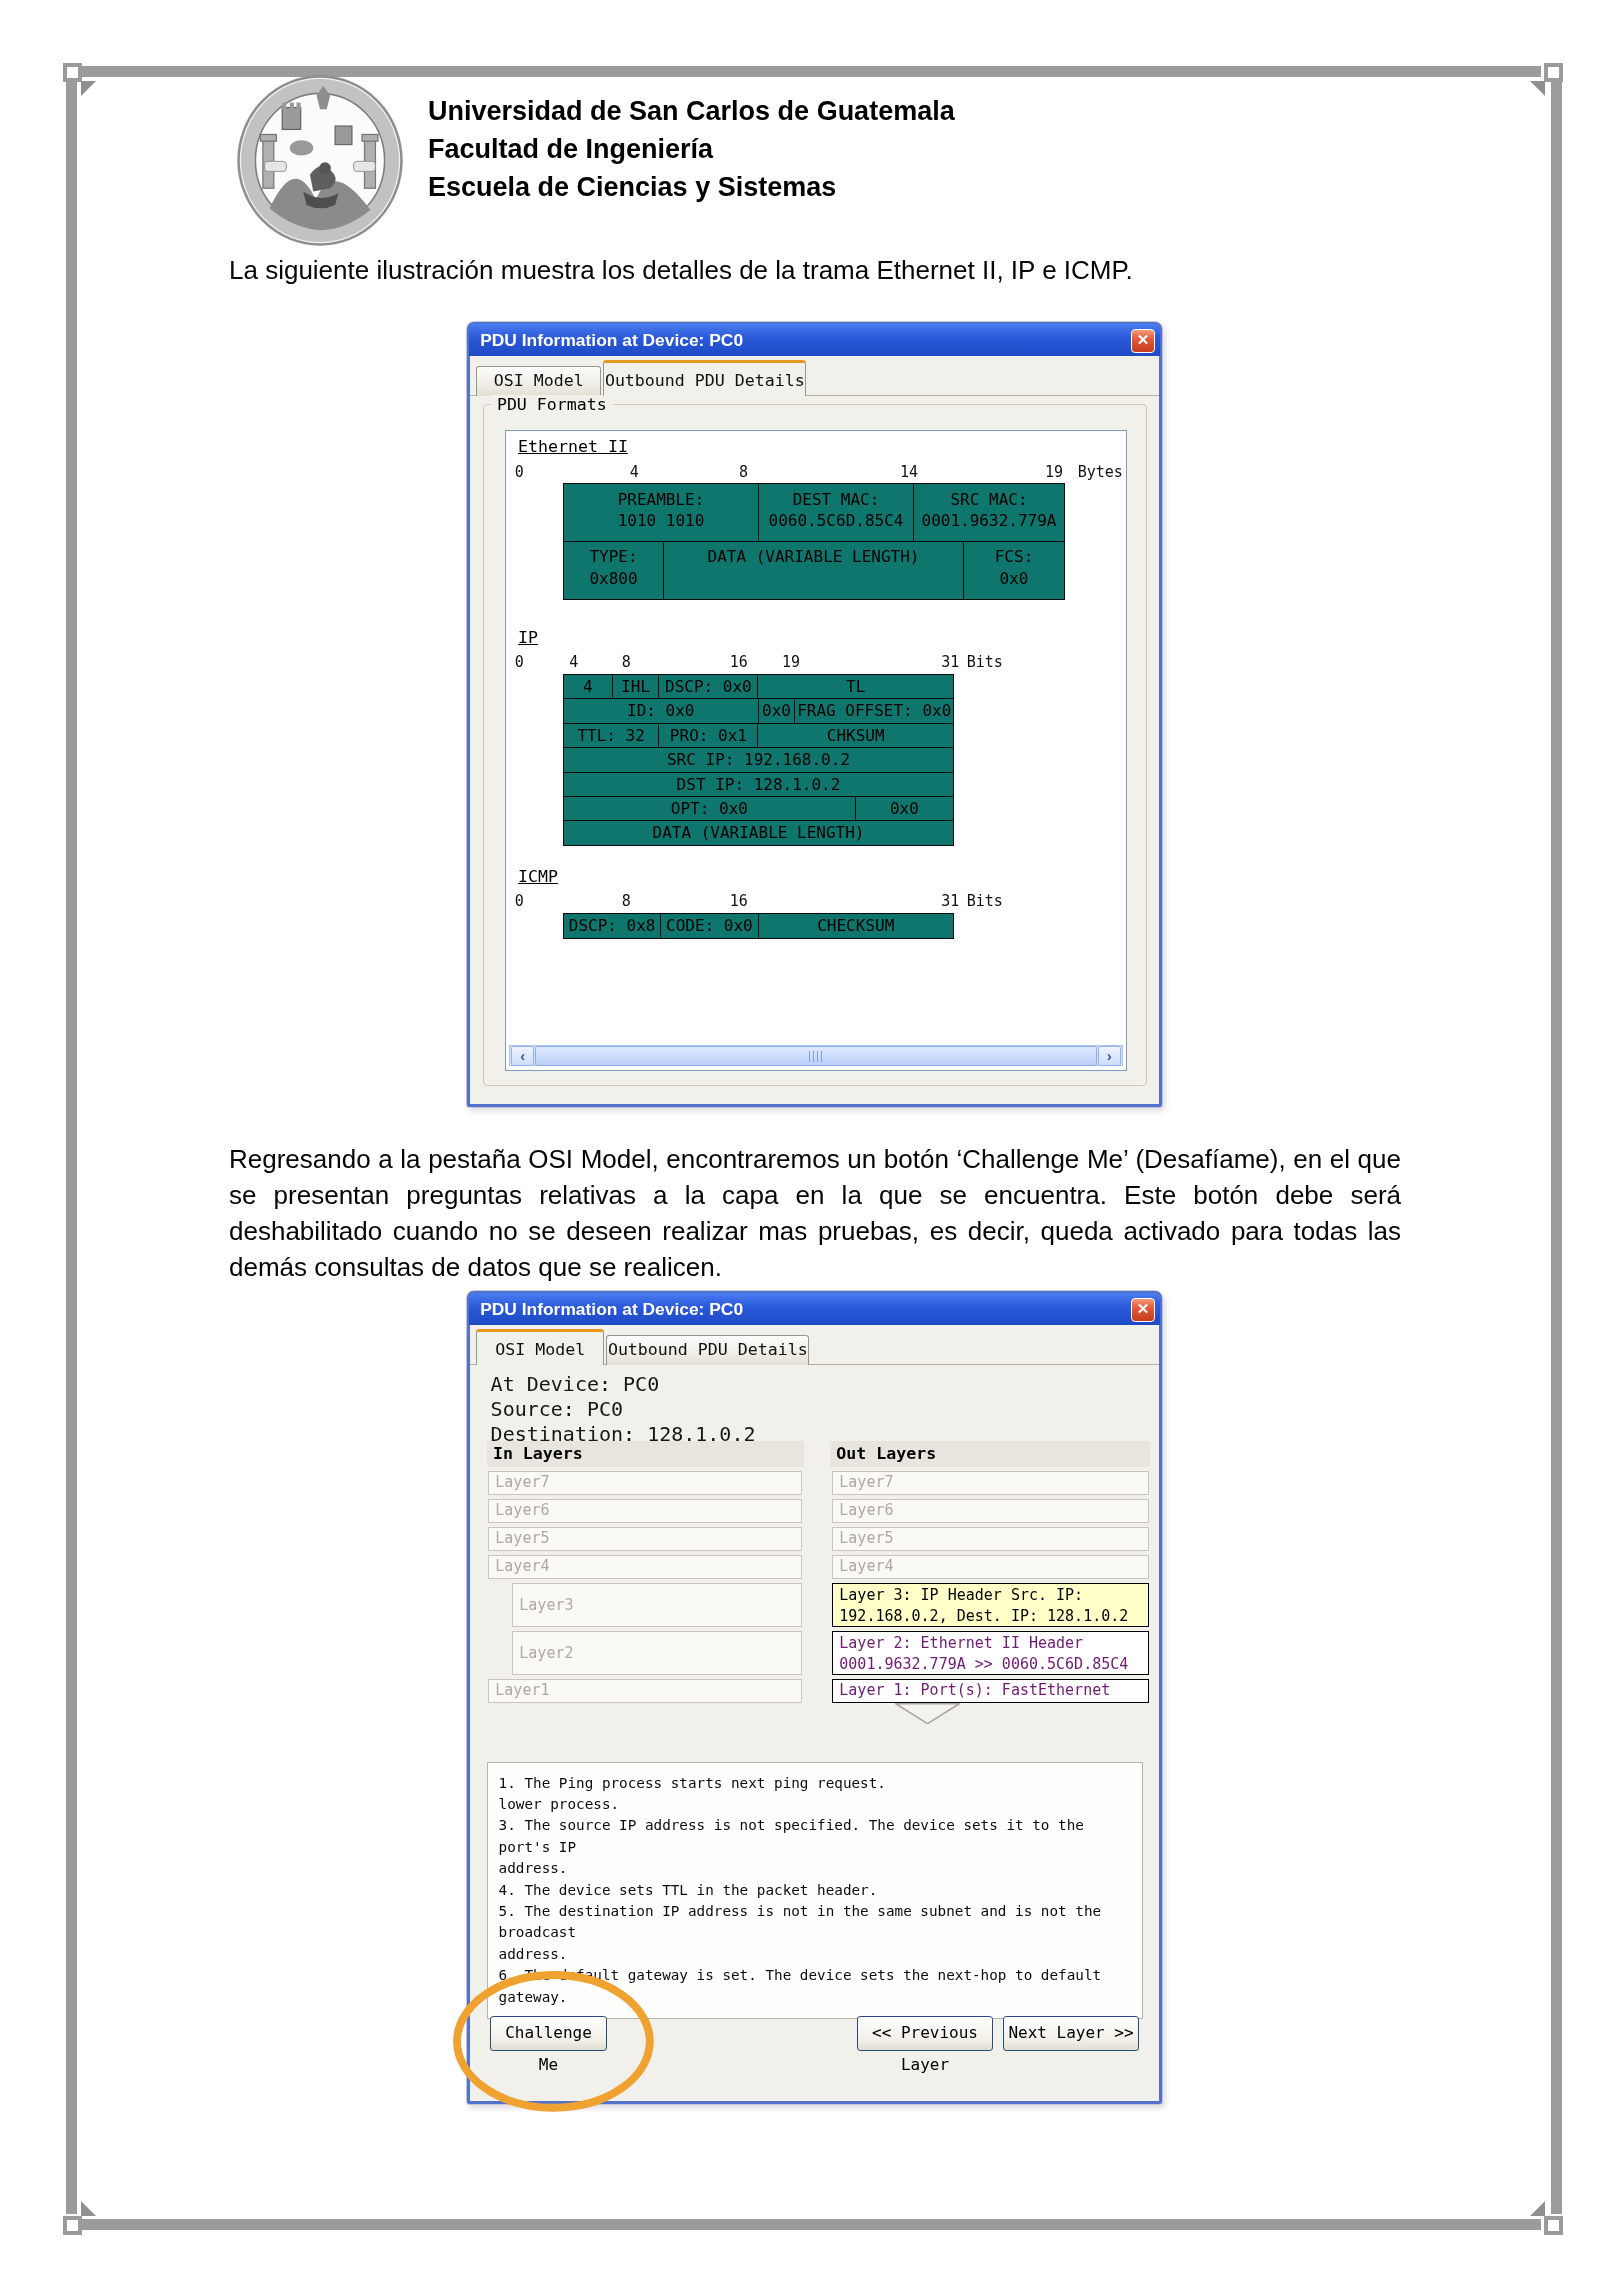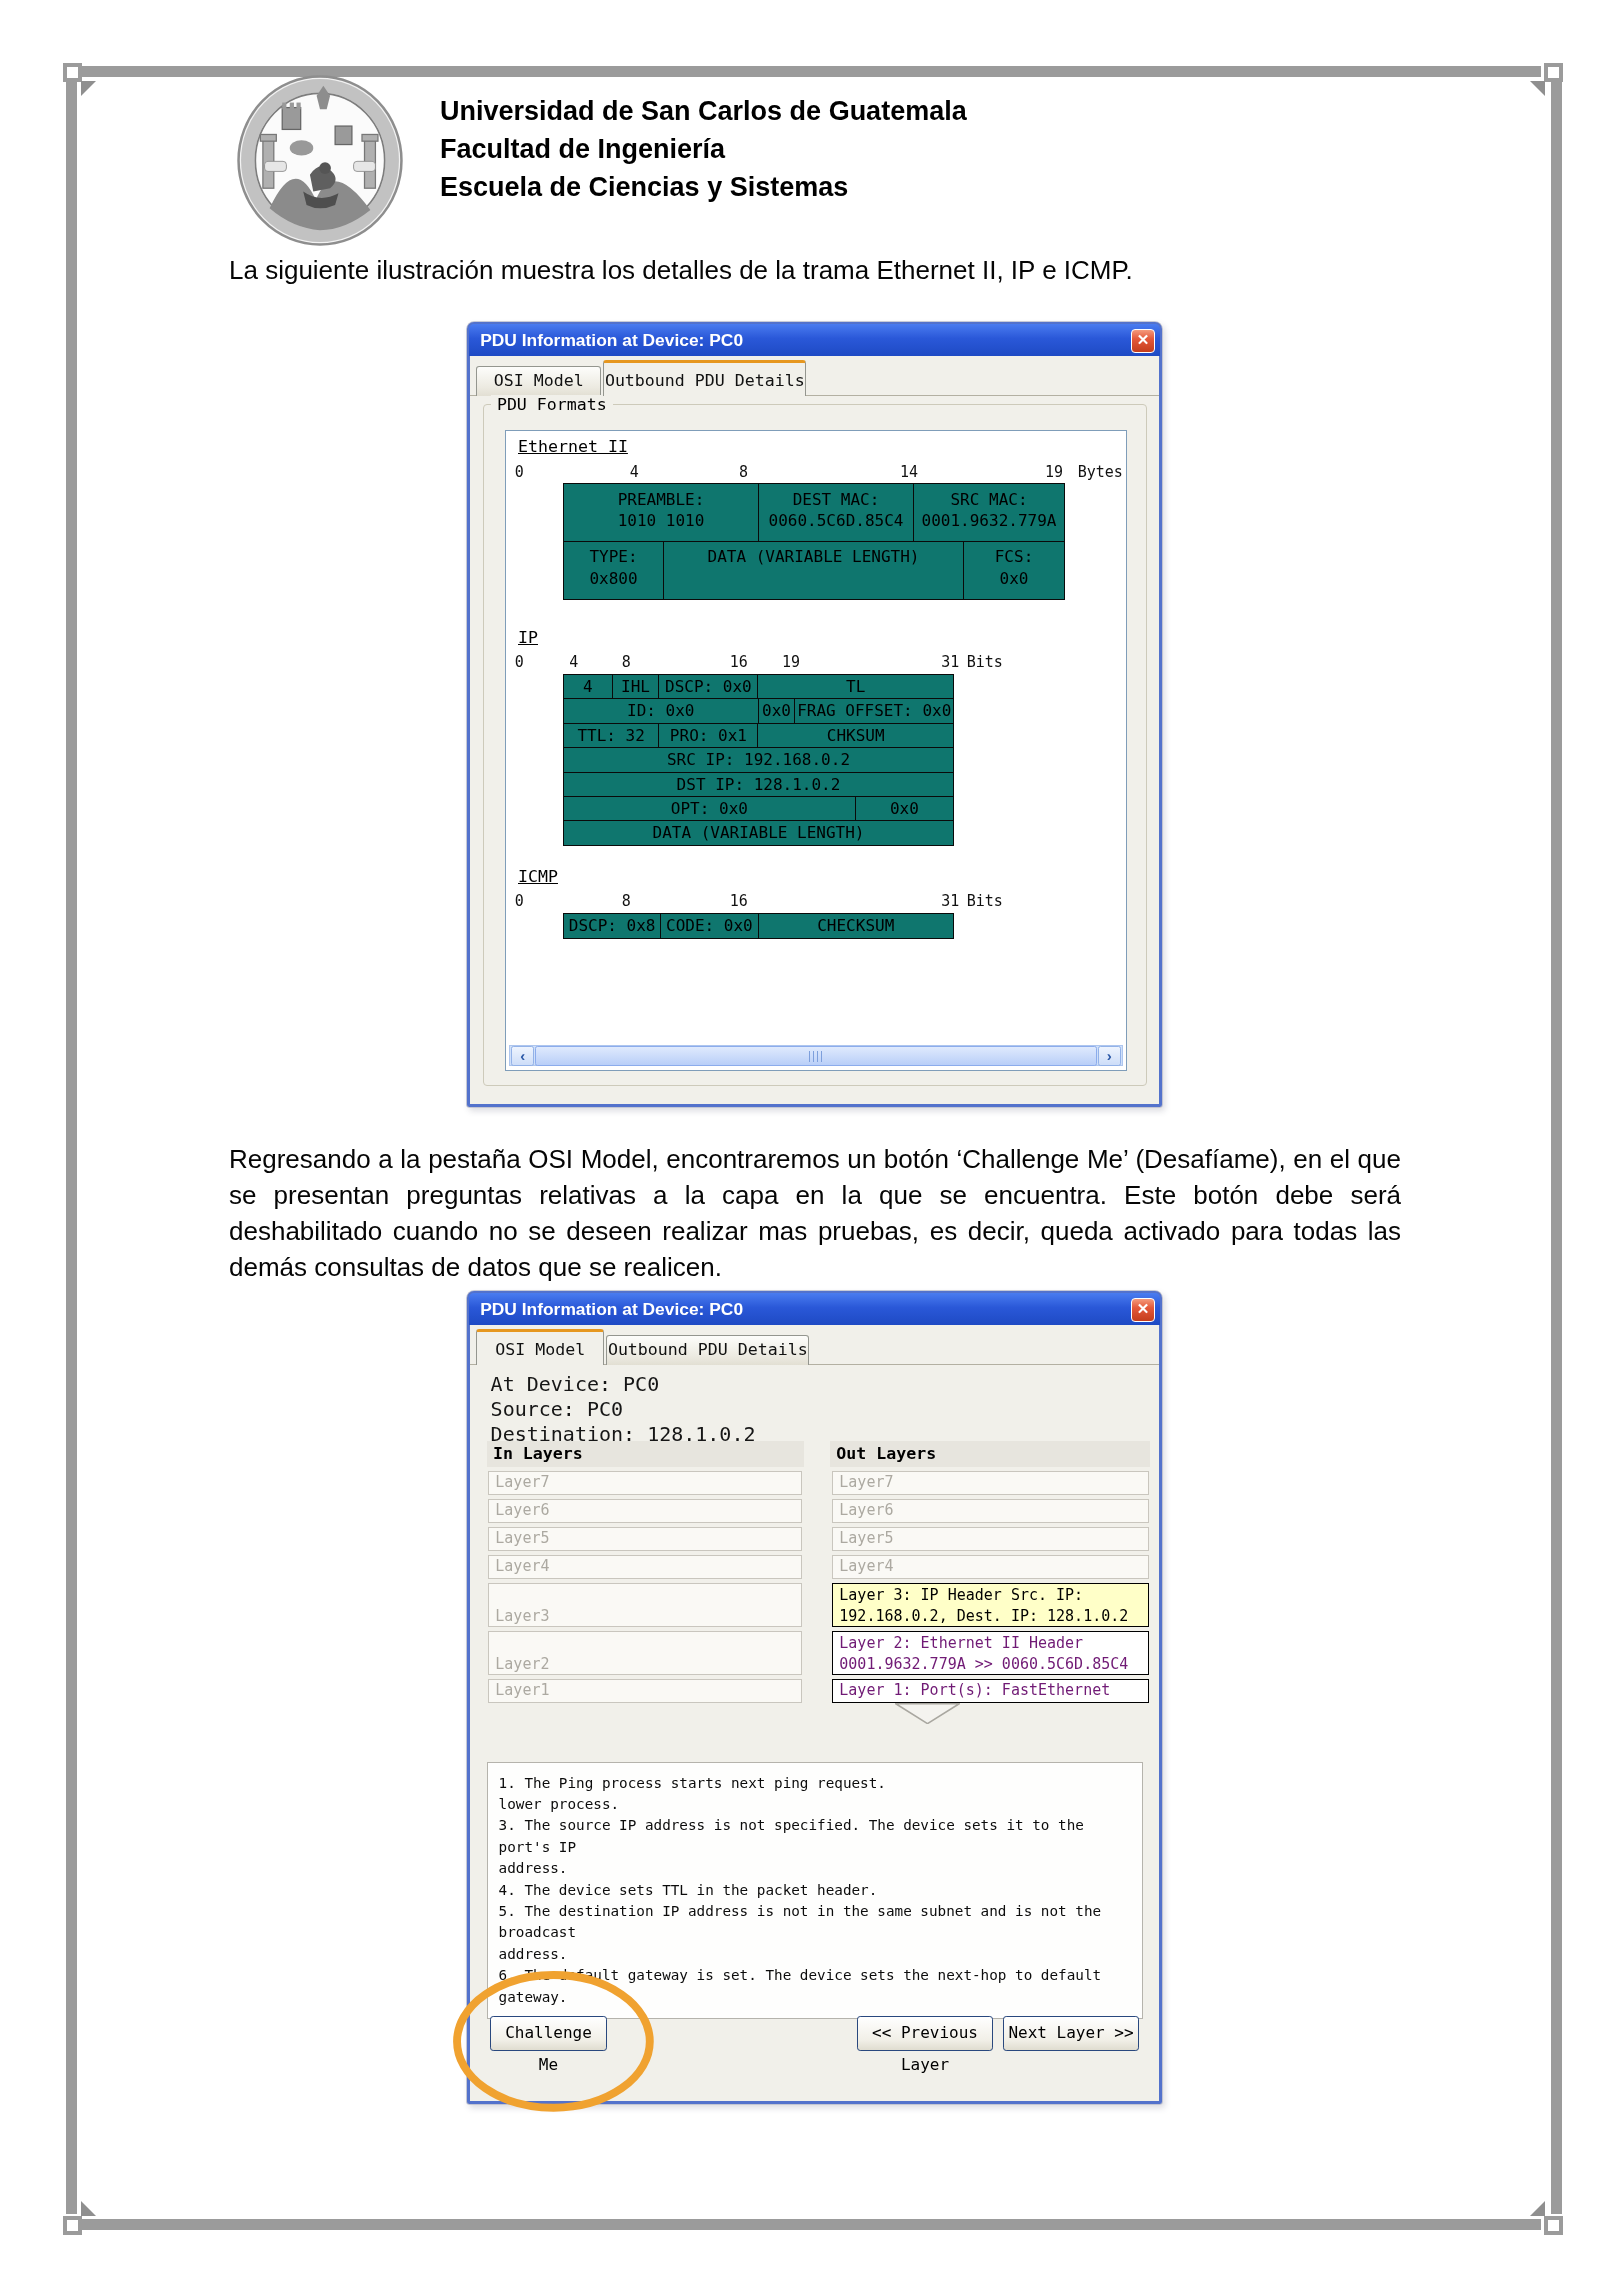--- a/index.html
+++ b/index.html
@@ -16,21 +16,21 @@
   .corner-square.tl{left:63px;top:63px;} .corner-square.tr{left:1544px;top:63px;}
   .corner-square.bl{left:63px;top:2216px;} .corner-square.br{left:1544px;top:2216px;}
   .corner-tri{position:absolute;width:15px;height:15px;background:#8f8f8f;}
   .corner-tri.tl{left:81px;top:81px;clip-path:polygon(0 0,100% 0,0 100%);}
   .corner-tri.tr{left:1530px;top:81px;clip-path:polygon(0 0,100% 0,100% 100%);}
   .corner-tri.bl{left:81px;top:2201px;clip-path:polygon(0 0,0 100%,100% 100%);}
   .corner-tri.br{left:1530px;top:2201px;clip-path:polygon(100% 0,100% 100%,0 100%);}
 
   
   .logo{position:absolute;left:236px;top:74px;}
-  .uni-header{position:absolute;left:440px;top:92px;font-size:27px;font-weight:bold;line-height:38px;}
+  .uni-header{position:absolute;left:428px;top:92px;font-size:27px;font-weight:bold;line-height:38px;}
   .para{position:absolute;font-size:26px;line-height:36px;text-align:justify;color:#050505;}
   .para.p1{left:229px;top:252px;width:1188px;}
   .para.p2{left:229px;top:1141px;width:1172px;}
 
   
   .dialog{position:absolute;left:467px;width:689px;background:#f1f0ea;
           border:3.2px solid #5372cc;border-radius:7.1px 7.1px 2.4px 2.4px;
           box-shadow:0 0 0 0.8px #b9bccb, 2.4px 3.2px 6.3px rgba(60,60,90,.18);
           font-family:"DejaVu Sans Mono", monospace;}
   .dialog.d1{top:322px;height:779px;}
@@ -98,21 +98,21 @@
   .col-header.in{left:16.6px;width:317px;}
   .col-header.out{left:360px;width:320px;}
   .layers{position:absolute;top:177px;}
   .layers.in{left:18px;width:314px;}
   .layers.out{left:362px;width:317px;}
   .layer{box-sizing:border-box;margin-bottom:4px;padding-left:6.3px;font-size:15px;
          background:#faf9f5;border:0.8px solid #c9c6be;color:#aca9a1;}
   .layer.s{height:24px;line-height:21.4px;}
   .layer.d{height:44px;}
   .layer.d .ln{line-height:20px;padding-top:0.8px;}
-  .layer.disabled.d{display:flex;flex-direction:column;justify-content:flex-end;}
+  .layer.disabled.d{display:flex;flex-direction:column;justify-content:center;margin-left:24px;}
   .layer.highlight{background:#ffffc8;border:1.6px solid #000;color:#000;}
   .layer.active{background:#fff;border:1.6px solid #000;color:#701a75;}
   .flow-tri{position:absolute;left:425px;top:409px;width:65px;height:21.4px;}
   .steps{position:absolute;left:16.6px;top:436px;width:656px;height:257px;box-sizing:border-box;
          background:#fefefd;border:0.8px solid #b5b3ac;padding:9.5px 11px;
          font-size:14.3px;line-height:21.4px;color:#0c0c0c;margin-top:32px;}
   .btnrow .btn{position:absolute;top:722px;height:35px;box-sizing:border-box;text-align:center;
         border:1.6px solid #29487e;border-radius:3.2px;font-size:16px;line-height:32px;color:#000;
         background:linear-gradient(180deg,#ffffff,#f1efe7 70%,#e0ddd0);
         font-family:"DejaVu Sans Mono",monospace;}

